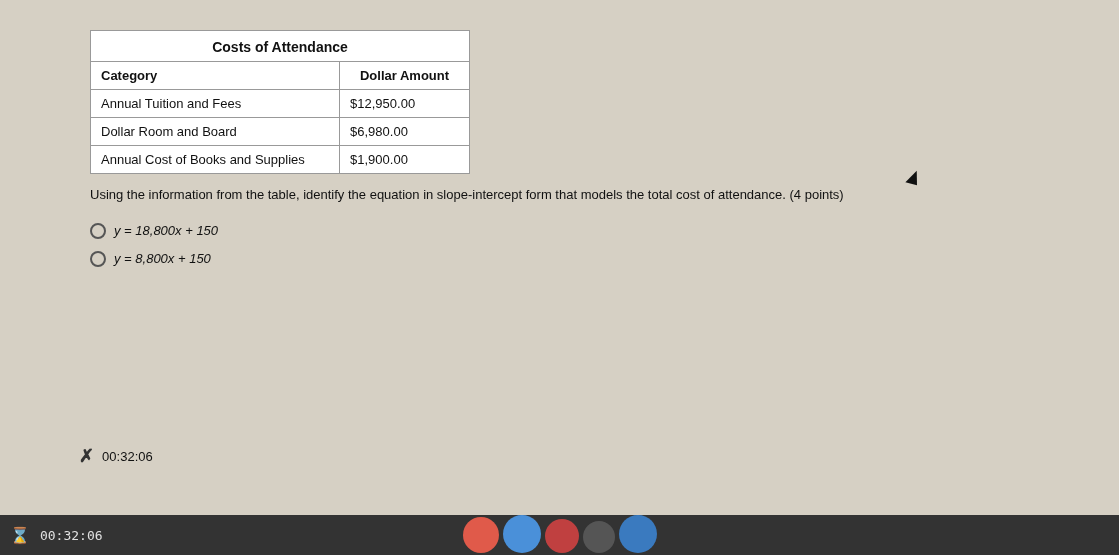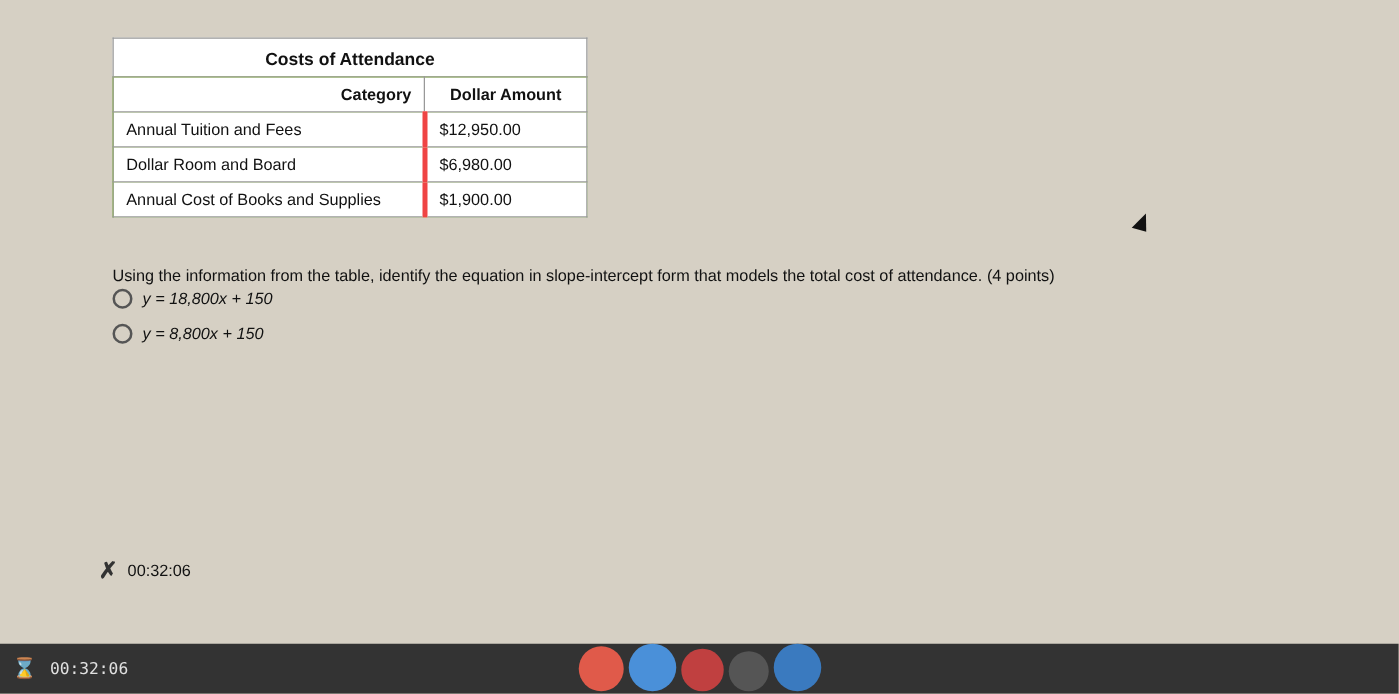--- a/index.html
+++ b/index.html
@@ -26,21 +26,21 @@
     }
 
     
     .table-container {
       margin-top: 10px;
       display: inline-block;
     }
 
     table {
       border-collapse: collapse;
-      background-color: #84cc16;
+      background-color: #bef264;
       width: 380px;
     }
 
     table caption {
       font-weight: bold;
       font-size: 14px;
       text-align: center;
       padding: 8px 4px 6px;
       background-color: #fff;
       border: 1px solid #999;
@@ -49,21 +49,21 @@
 
     table thead tr th {
       border: 1px solid #999;
       padding: 6px 10px;
       font-weight: bold;
       font-size: 13px;
       background-color: #fff;
     }
 
     table thead tr th:first-child {
-      text-align: right;
+      text-align: left;
       width: 230px;
     }
 
     table thead tr th:last-child {
       text-align: center;
       width: 120px;
     }
 
     table tbody tr td {
       border: 1px solid #999;
@@ -71,33 +71,34 @@
       font-size: 13px;
       background-color: #fff;
     }
 
     table tbody tr td:first-child {
       text-align: left;
     }
 
     table tbody tr td:last-child {
       text-align: left;
-      border-left: 4px solid #ef4444;
+      border-left: 1px solid #ef4444;
     }
 
     
     .question-text {
-      margin-top: 34px;
+      margin-top: 8px;
       font-size: 13px;
       color: #111;
       line-height: 1.5;
     }
 
     
     .options-container {
+      margin-top: 18px;
       display: flex;
       flex-direction: column;
       gap: 12px;
     }
 
     .option-row {
       display: flex;
       align-items: center;
       gap: 8px;
     }

